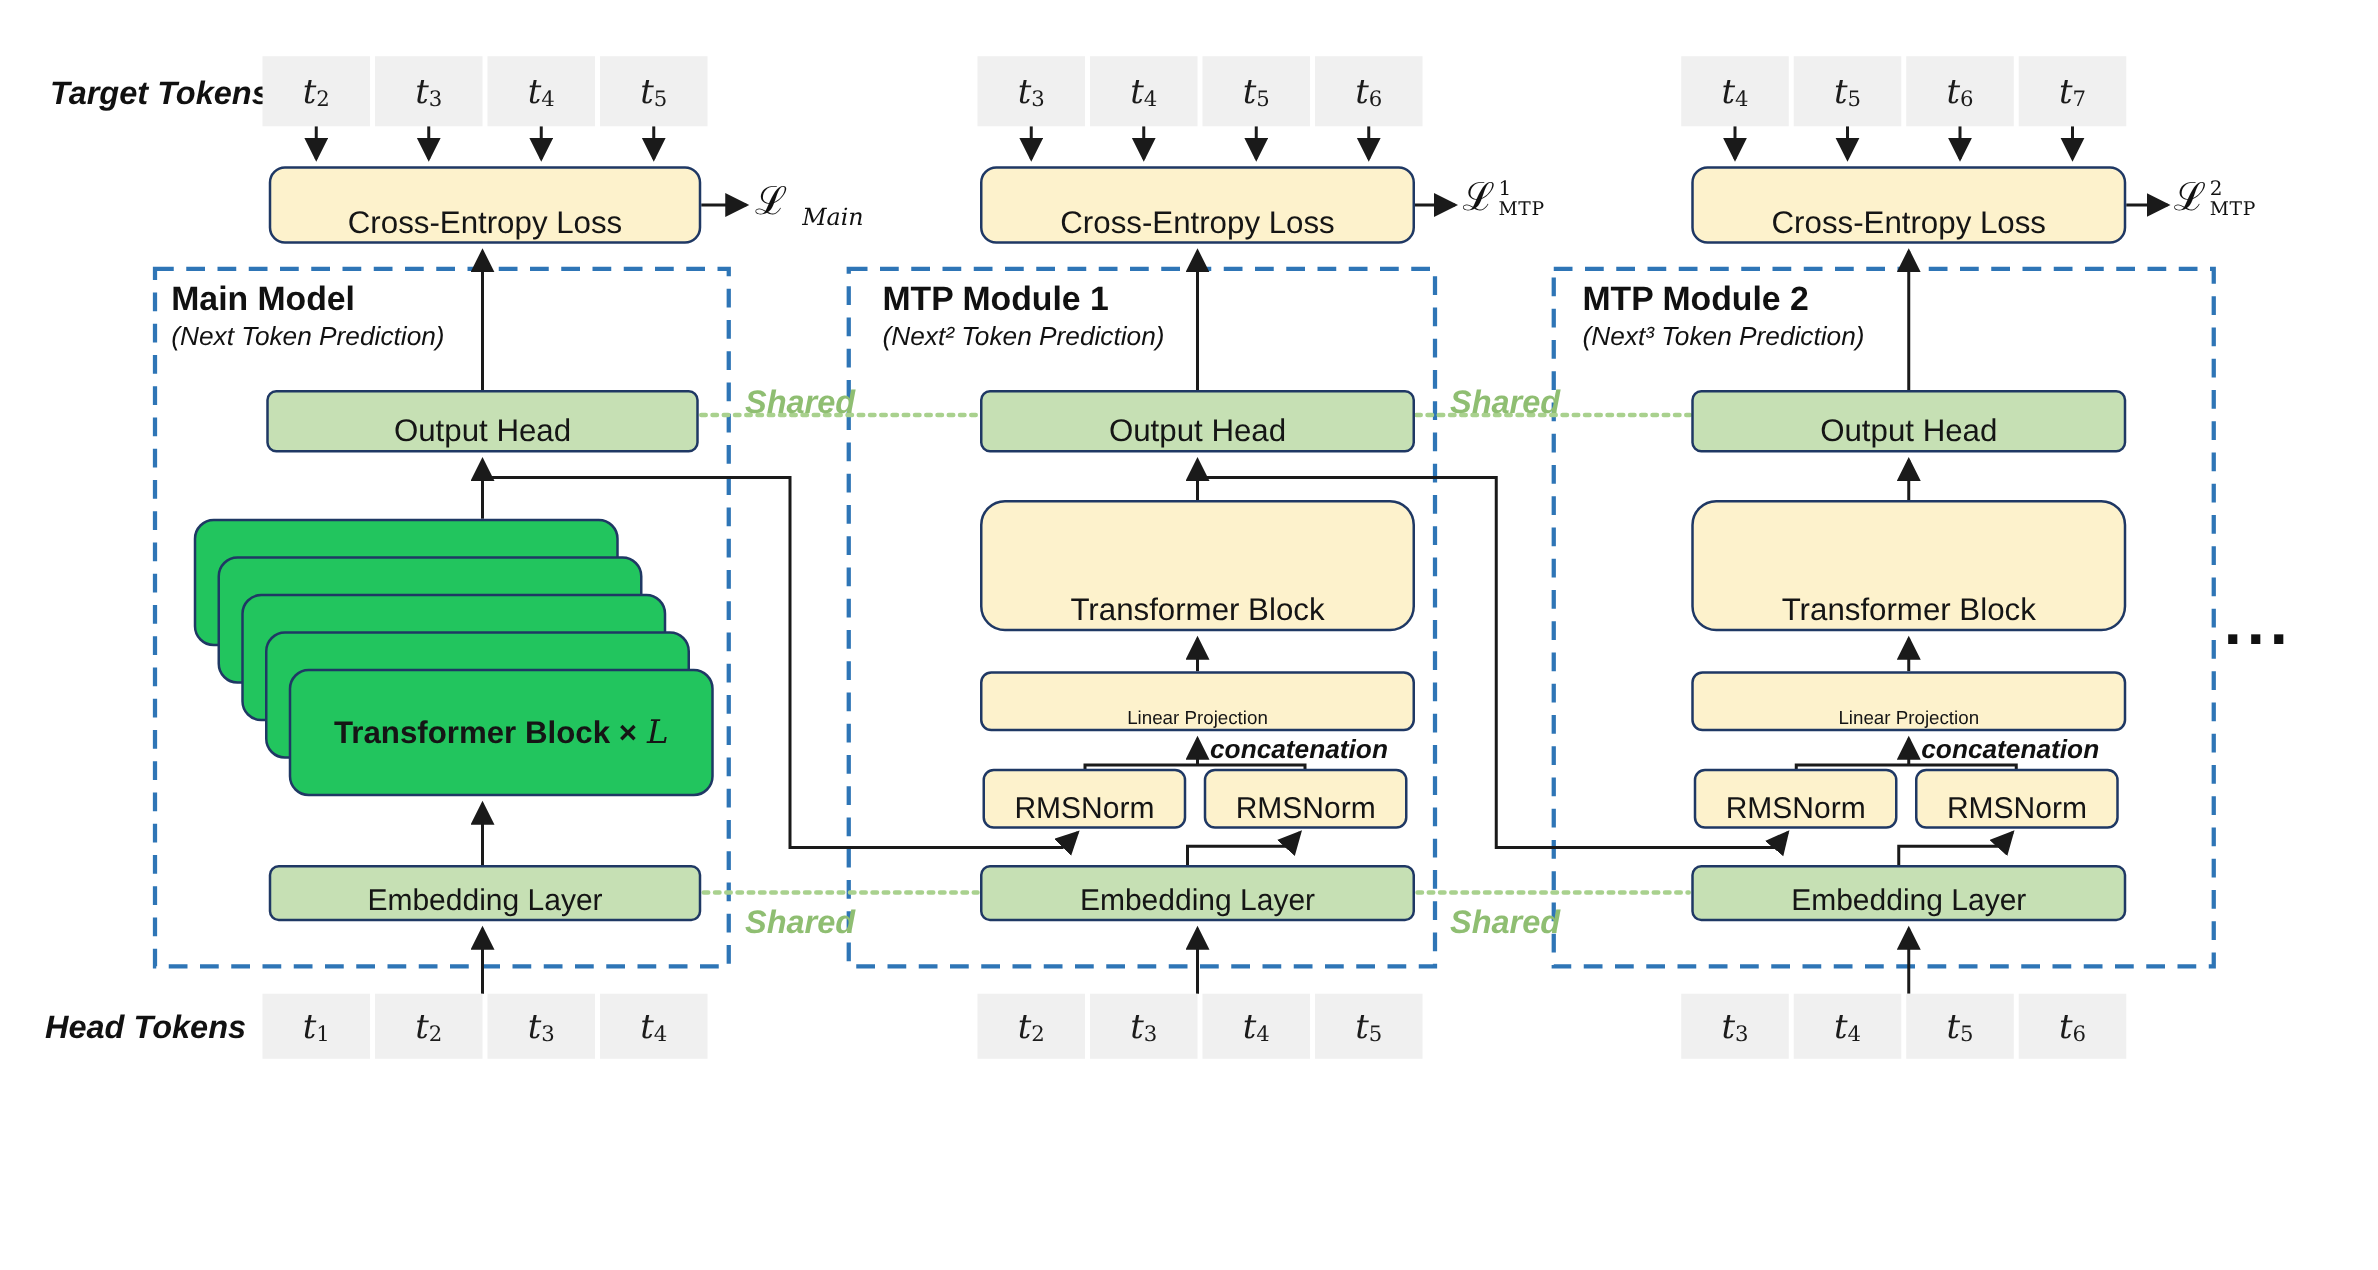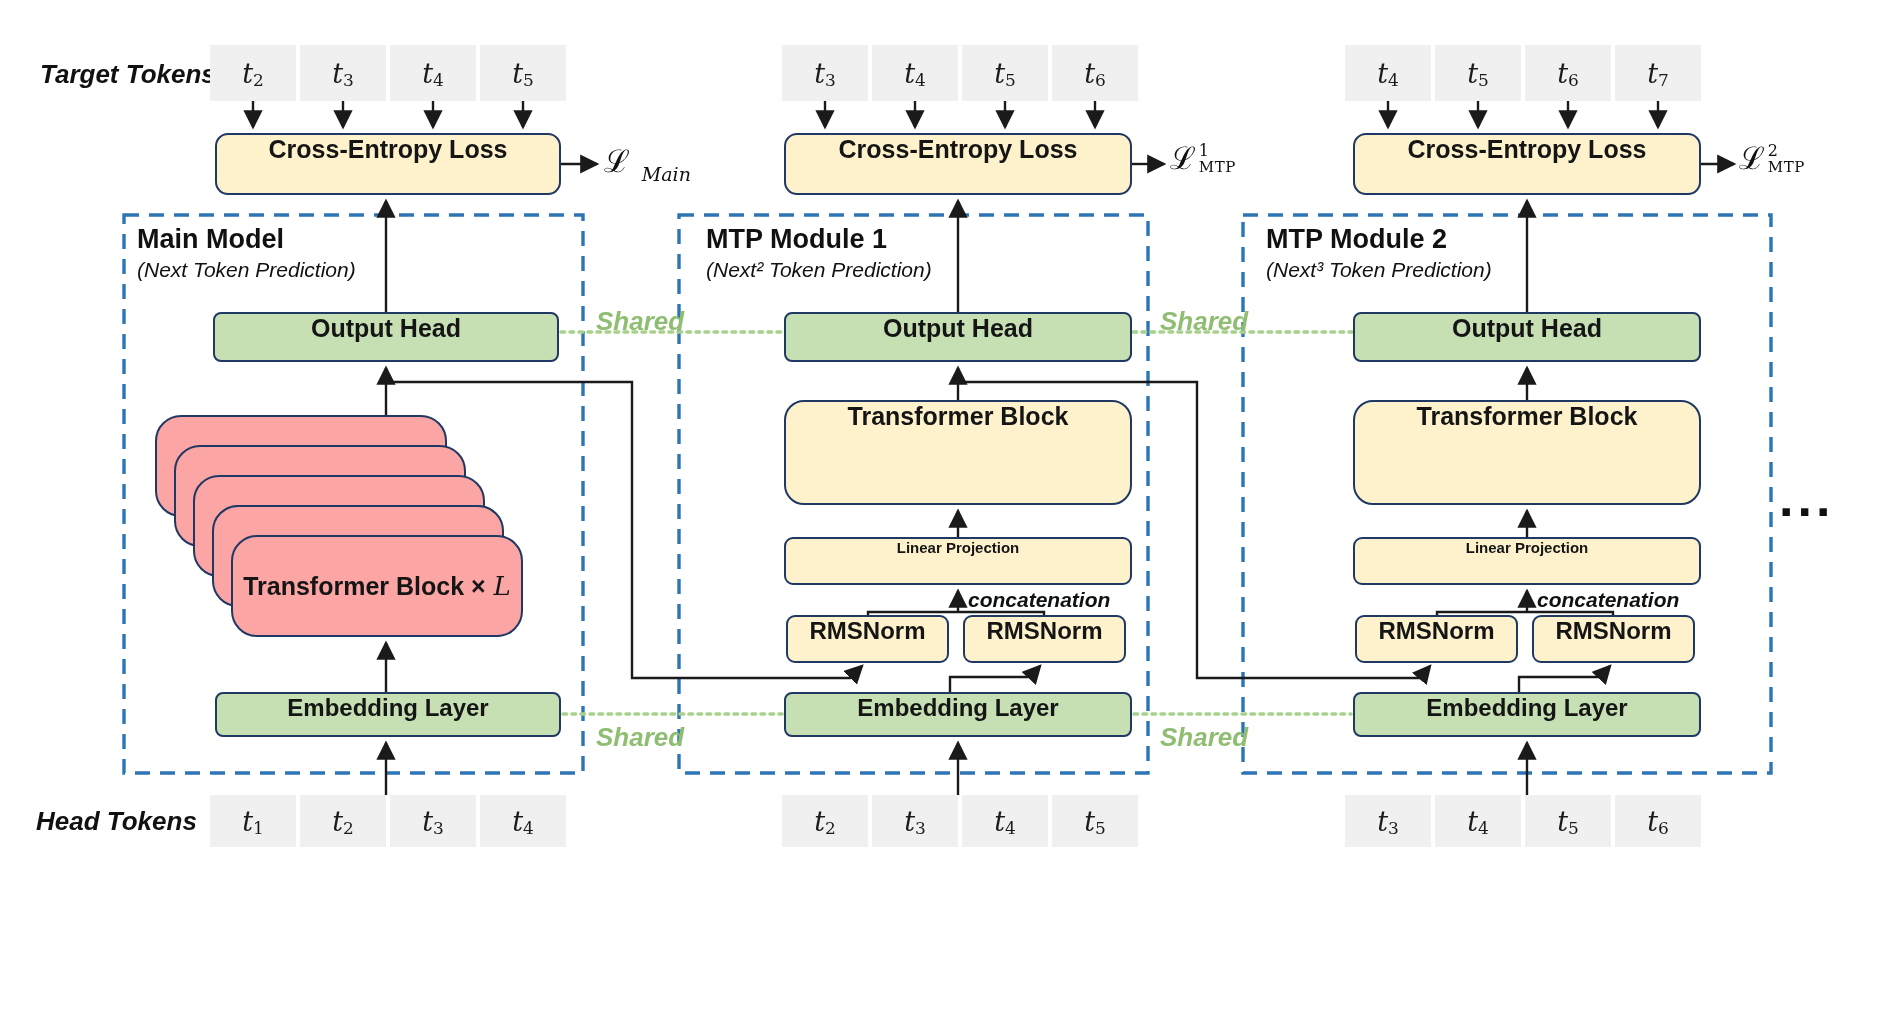--- a/index.html
+++ b/index.html
@@ -1,31 +1,31 @@
 <!DOCTYPE html>
 <html><head>
 <meta charset="utf-8">
 <style>
   html,body{margin:0;padding:0;background:#ffffff}
   #canvas{position:relative;width:1902px;height:1016px;background:#ffffff;
           font-family:"Liberation Sans",sans-serif;overflow:hidden}
   svg.overlay{position:absolute;left:0;top:0;width:1902px;height:1016px}
 
   .box{position:absolute;box-sizing:border-box;border:2.4px solid #1f3864;background:#fdf2cc;
-       display:flex;align-items:flex-start;justify-content:center;color:#151515;font-weight:700}
+       display:flex;align-items:flex-end;justify-content:center;color:#151515;font-weight:400}
   .green{background:#c6e0b4}
   .ce{border-radius:13px;font-size:25px}
   .oh{border-radius:8px;font-size:25px}
   .tbb{border-radius:20px;font-size:25px}
   .lp{border-radius:9px;font-size:15px}
   .rms{border-radius:9px;font-size:24px}
   .emb{border-radius:8px;font-size:24px}
 
-  .card{position:absolute;width:292px;height:102px;box-sizing:border-box;
-        border:2.4px solid #1f3864;border-radius:26px;background:#fca5a5}
+  .card{position:absolute;width:340px;height:102px;box-sizing:border-box;
+        border:2.4px solid #1f3864;border-radius:16px;background:#22c55e}
   .card-front{display:flex;align-items:center;justify-content:center;
               font-size:25px;font-weight:600;color:#151515}
   .stackvar{font-family:"DejaVu Serif",serif;font-style:italic;font-weight:500;
             margin-left:8px;font-size:26px}
 
   .tok{position:absolute;width:86px;height:56px;background:#f0f0f0;
        display:flex;align-items:center;justify-content:center;color:#1b1b1b}
   .tok-in{height:52px}
   .tbase{font-family:"DejaVu Serif",serif;font-style:italic;font-size:27px}
   .tsub{font-family:"DejaVu Serif",serif;font-size:17px;transform:translateY(7px)}

